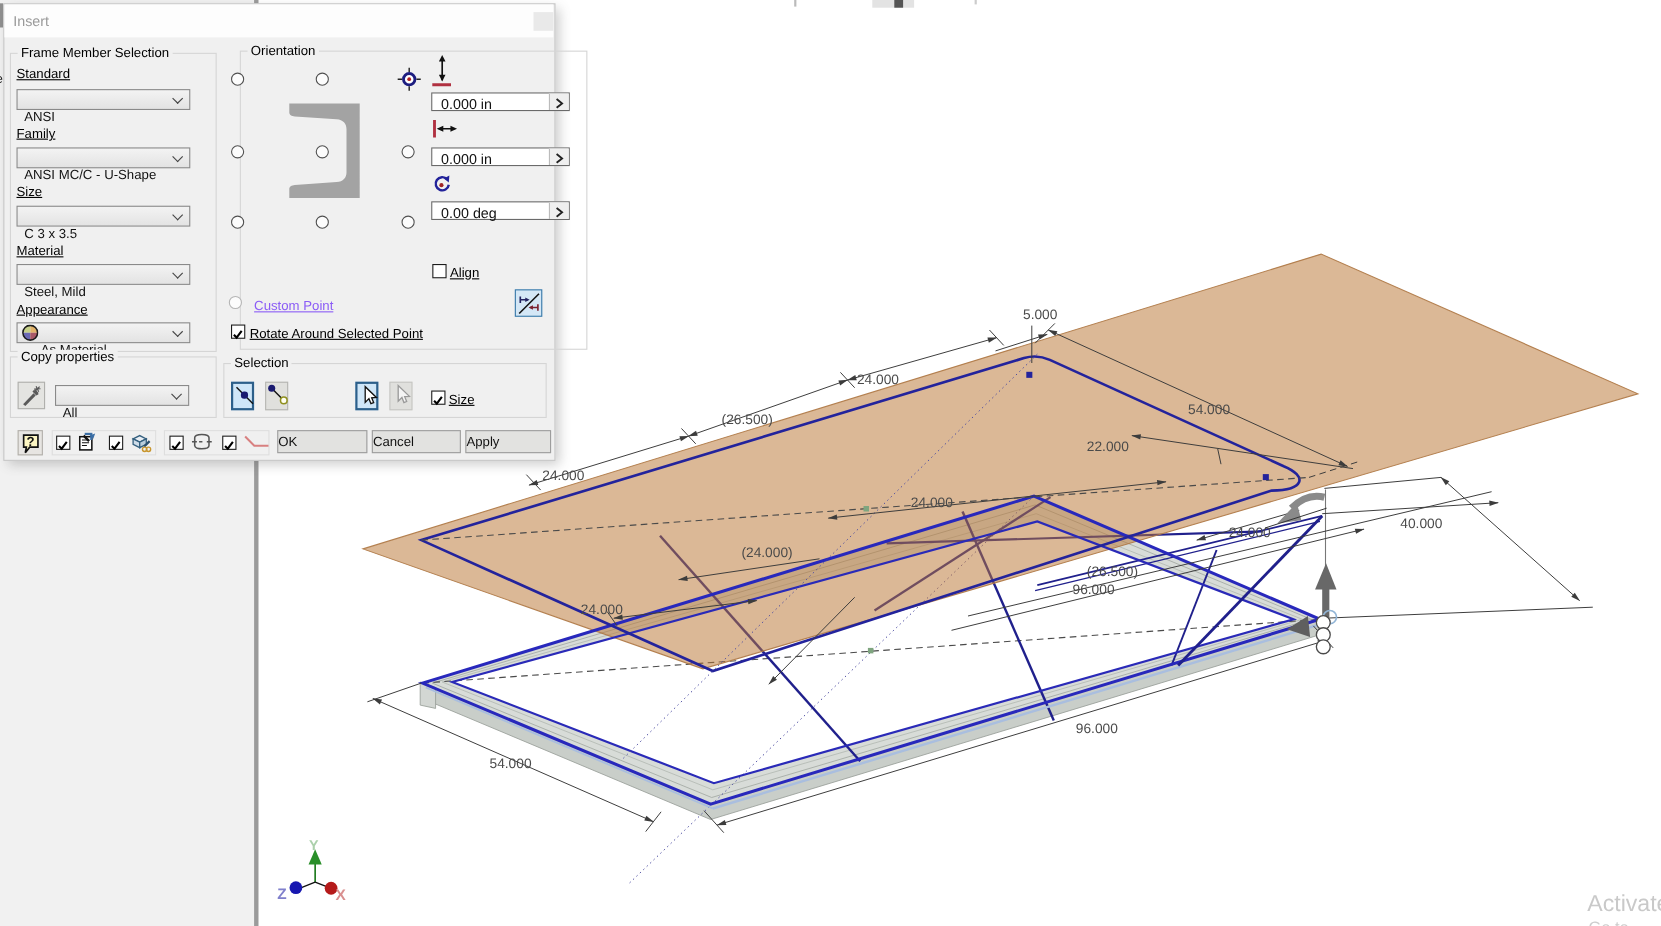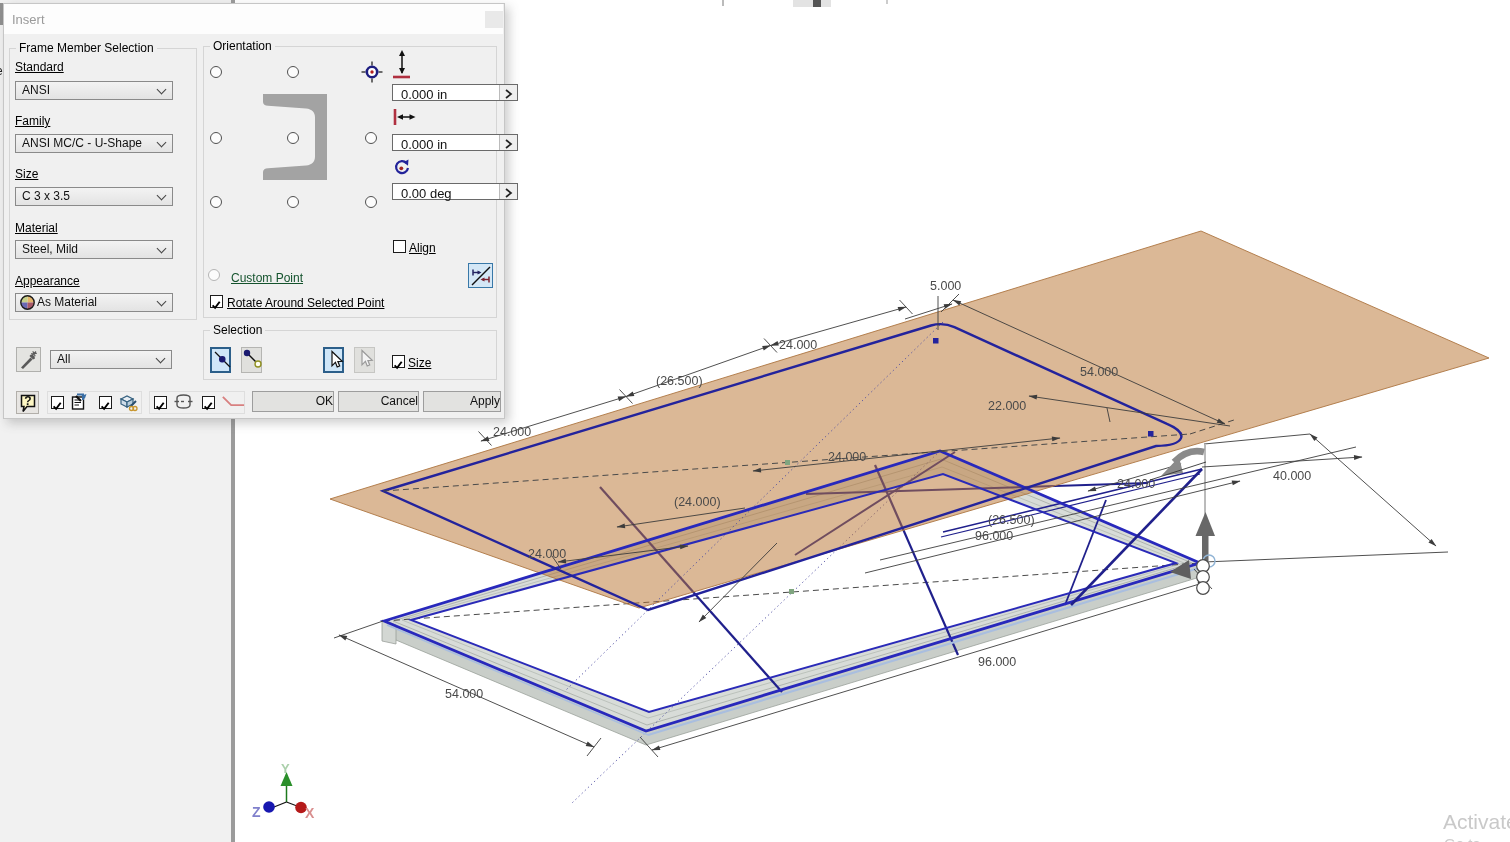--- a/index.html
+++ b/index.html
@@ -7,28 +7,28 @@
   .abs{position:absolute;}
   
   #dlg{position:absolute;left:0;top:0;width:506px;height:420px;}
   #dlgbody{position:absolute;left:3px;top:3px;width:500px;height:414px;background:#f0f0f0;border:1px solid #c6c6c6;box-shadow:4px 4px 10px rgba(90,90,90,0.30);}
   #dlgtitle{position:absolute;left:4px;top:4px;width:499px;height:30px;background:#fdfdfd;}
   #dlgtitle span{position:absolute;left:8px;top:8px;font-size:13px;color:#9a9a9a;}
   .grp{position:absolute;border:1px solid #d5d5d5;}
   .grplbl{position:absolute;top:-7px;left:6px;background:#f0f0f0;padding:0 3px;font-size:12px;color:#000;line-height:13px;}
   .lbl{position:absolute;font-size:12px;color:#000;white-space:nowrap;text-decoration:underline;}
   .combo{position:absolute;height:17px;border:1px solid #8a8a8a;background:linear-gradient(#f3f3f3,#e3e3e3);}
-  .combo .tx{position:absolute;left:6px;top:1px;font-size:12px;color:#111;white-space:nowrap;}
+  .combo .tx{position:absolute;left:6px;top:17px;font-size:12px;color:#111;white-space:nowrap;}
   .chev{position:absolute;right:7px;top:4px;width:6px;height:6px;border-right:1.4px solid #444;border-bottom:1.4px solid #444;transform:rotate(45deg);}
   .radio{position:absolute;width:10px;height:10px;border:1.5px solid #505050;border-radius:50%;background:#fcfcfc;}
   .cb{position:absolute;width:11px;height:11px;border:1.5px solid #1c1c1c;background:#fff;}
   .field{position:absolute;left:392px;width:100px;height:15px;border:1px solid #6a6a6a;background:#fff;padding-left:24px;}
   .field .tx{position:absolute;left:8px;top:2px;font-size:13px;color:#111;}
   .field .sp{position:absolute;right:0;top:0;width:17px;height:15px;background:#efefef;border-left:1px solid #bbb;}
-  .btn{position:absolute;height:19px;background:#e2e2e0;border:1px solid #9d9d9d;font-size:12px;color:#111;text-align:right;line-height:19px;}
+  .btn{position:absolute;height:19px;background:#e2e2e0;border:1px solid #9d9d9d;font-size:12px;color:#111;text-align:left;line-height:19px;}
   .tbtn{position:absolute;width:19px;height:24px;background:#e0e0dd;border:1px solid #b5b5b2;}
   .tbtn.sel{width:17px;height:22px;background:#cfe6f8;border:2px solid #2c5f8a;}
 </style>
 </head>
 <body>
 <div id="stage">
 
   <div class="abs" style="left:0;top:0;width:231px;height:842px;background:#f1f1f1;"></div>
   <div class="abs" style="left:231px;top:0;width:4px;height:842px;background:#9b9b9b;"></div>
   <div class="abs" style="left:0;top:3px;width:3px;height:22px;background:#8f8f8f;"></div>
@@ -215,33 +215,36 @@
         <path d="M7.5 0.8 A6.7 6.7 0 0 1 14.2 7.5 L7.5 7.5 Z" fill="#e2b36a"></path>
         <path d="M0.8 7.5 A6.7 6.7 0 0 1 7.5 0.8 L7.5 7.5 Z" fill="#c6d08a"></path>
         <path d="M7.5 14.2 A6.7 6.7 0 0 1 0.8 7.5 L7.5 7.5 Z" fill="#6a68b4"></path>
         <path d="M14.2 7.5 A6.7 6.7 0 0 1 7.5 14.2 L7.5 7.5 Z" fill="#a85868"></path>
         <circle cx="7.5" cy="7.5" r="6.7" fill="none" stroke="#1a1a1a" stroke-width="1.4"></circle>
       </svg>
       <span class="tx" style="left:21px;">As Material</span>
         <span class="chev"></span>
     </div>
 
+    <div class="grp" style="left:9px;top:324px;width:186px;height:54px;">
+      <div class="grplbl">Copy properties</div>
+    </div>
     <div class="abs" style="left:16px;top:347px;width:23px;height:23px;background:#e4e4e1;border:1px solid #b0b0ad;">
       <svg width="24" height="24" viewBox="0 0 24 24">
         <path d="M4 19.5 L13.5 9.5 L15.5 11.5 L6 21 Z" fill="#5a5a5a"></path>
         <path d="M12.5 8 L16 11.5 L18 10.5 L17.5 8.5 L15.5 6.5 L13.5 6.8 Z" fill="#5a5a5a"></path>
         <path d="M15.8 3.2 L18.2 8.2 M14 5.8 L19.8 5.4 M15 7.5 L19 3.5" stroke="#5a5a5a" stroke-width="1.1" fill="none"></path>
       </svg>
     </div>
     <div class="combo" style="left:50px;top:350px;width:120px;">
         <span class="tx">All</span>
         <span class="chev"></span>
       </div>
 
-    <div class="grp" style="left:203px;top:46px;width:292px;height:270px;">
+    <div class="grp" style="left:218px;top:46px;width:292px;height:270px;padding-left:22px;">
       <div class="grplbl">Orientation</div>
     </div>
 
     <div class="radio" style="left:210px;top:66px;"></div>
     <div class="radio" style="left:287px;top:66px;"></div>
     <div class="radio" style="left:210px;top:132px;"></div>
     <div class="radio" style="left:287px;top:132px;"></div>
     <div class="radio" style="left:365px;top:132px;"></div>
     <div class="radio" style="left:210px;top:196px;"></div>
     <div class="radio" style="left:287px;top:196px;"></div>
@@ -310,21 +313,21 @@
         <line x1="4" y1="5.5" x2="4" y2="11.5" stroke="#232360" stroke-width="1.5"></line>
         <line x1="4" y1="8.5" x2="11" y2="8.5" stroke="#232360" stroke-width="1.4"></line>
         <polygon points="12.5,8.5 8.5,6.5 8.5,10.5" fill="#232360"></polygon>
         <line x1="20" y1="12.5" x2="20" y2="18.5" stroke="#7c2230" stroke-width="1.5"></line>
         <line x1="20" y1="15.5" x2="13" y2="15.5" stroke="#7c2230" stroke-width="1.4"></line>
         <polygon points="11.5,15.5 15.5,13.5 15.5,17.5" fill="#7c2230"></polygon>
       </svg>
     </div>
 
     <div class="radio" style="left:208px;top:269px;border-color:#b5b5b5;"></div>
-    <div class="lbl" style="left:231px;top:271px;color:#14532d;">Custom Point</div>
+    <div class="lbl" style="left:231px;top:271px;color:#8b5cf6;">Custom Point</div>
 
     <div class="cb" style="left:210px;top:295px;">
       <svg width="10" height="10" viewBox="0 0 10 10">
           <path d="M1.6 5.4 L4.1 7.9 L8.7 1.7" fill="none" stroke="#000" stroke-width="1.9"></path>
         </svg>
     </div>
     <div class="lbl" style="left:227px;top:296px;">Rotate Around Selected Point</div>
 
     <div class="grp" style="left:203px;top:330px;width:292px;height:48px;">
       <div class="grplbl">Selection</div>

